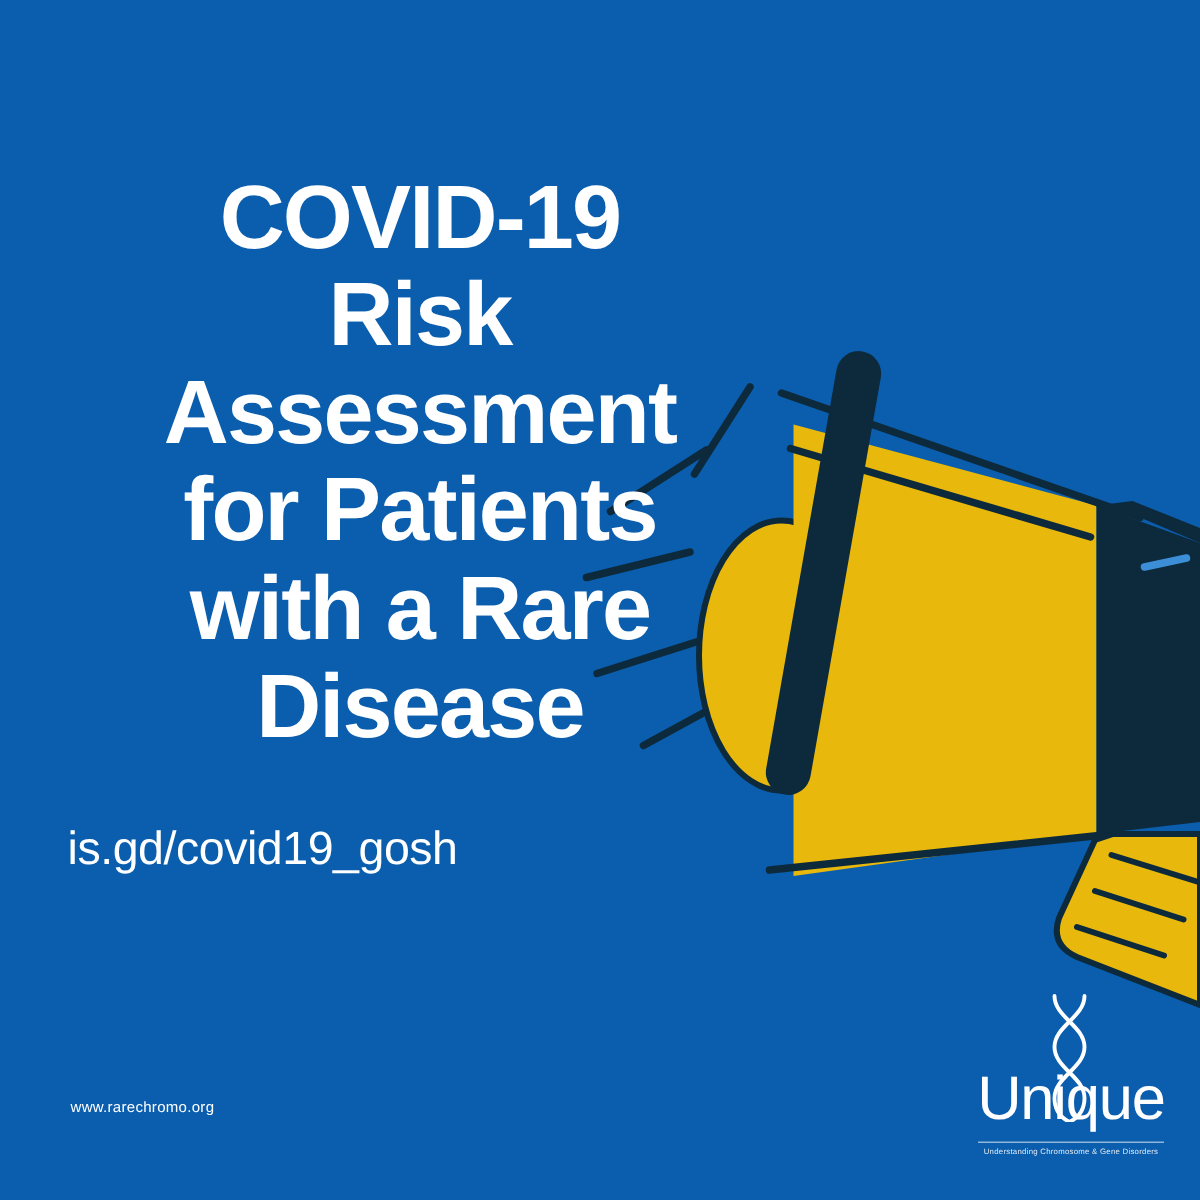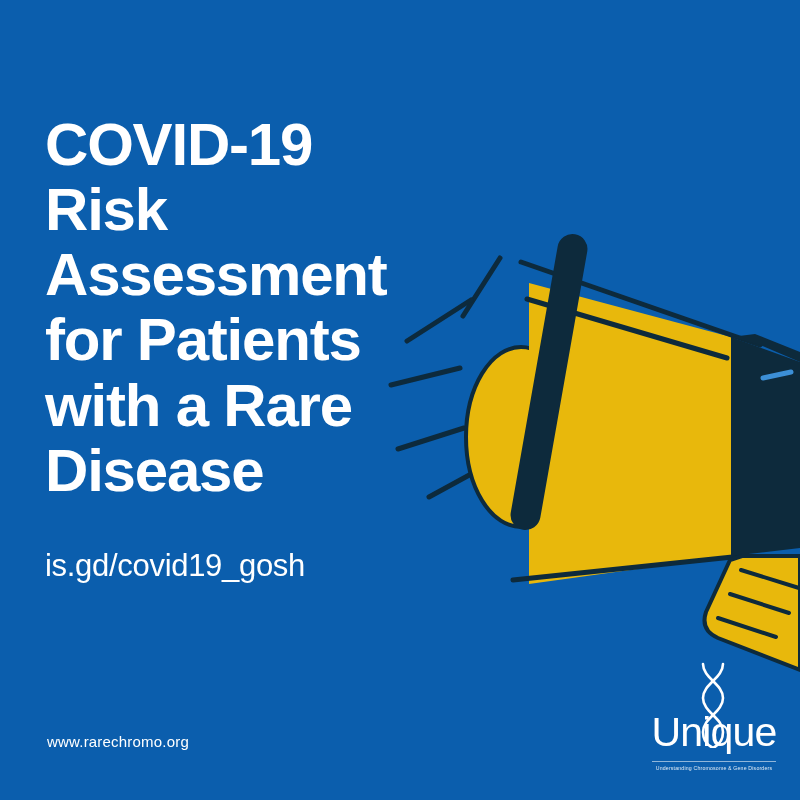--- a/index.html
+++ b/index.html
@@ -31,38 +31,39 @@
     left: 45px;
     top: 72px;
     width: 470px;
     color: #FFFFFF;
     font-size: 60px;
     font-weight: 700;
     line-height: 1.085;
     letter-spacing: -1.2px;
     white-space: pre-line;
     text-rendering: optimizeLegibility;
+    text-align: center;
   }
   
   #shortlink {
     position: absolute;
     left: 45px;
     top: 548px;
     color: #FFFFFF;
     font-size: 31px;
     font-weight: 400;
     letter-spacing: -0.3px;
   }
   
   #website {
     position: absolute;
     left: 47px;
     top: 733px;
     color: #FFFFFF;
-    font-size: 15px;
+    font-size: 10px;
     font-weight: 500;
     letter-spacing: 0.2px;
   }
   
   #logo {
     position: absolute;
     left: 649px;
     top: 662px;
     width: 130px;
     height: 118px;

